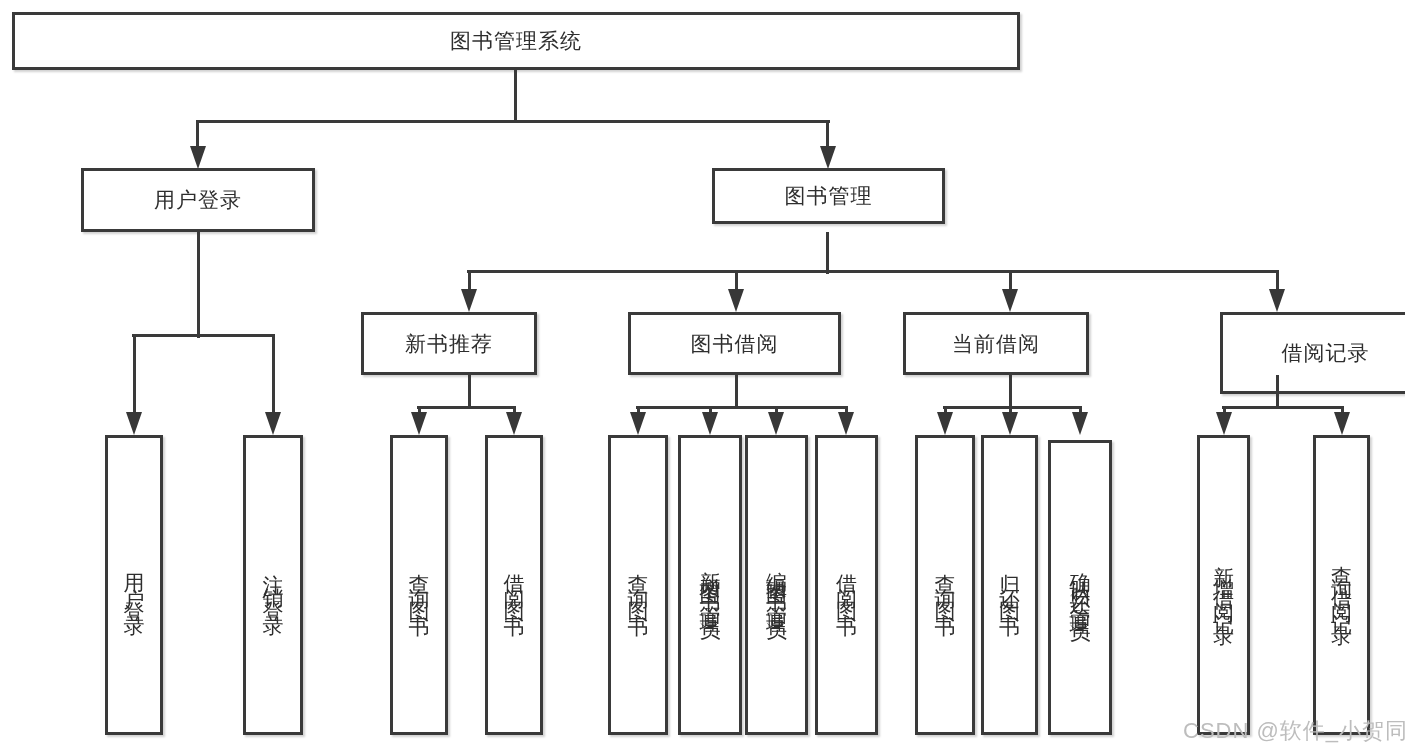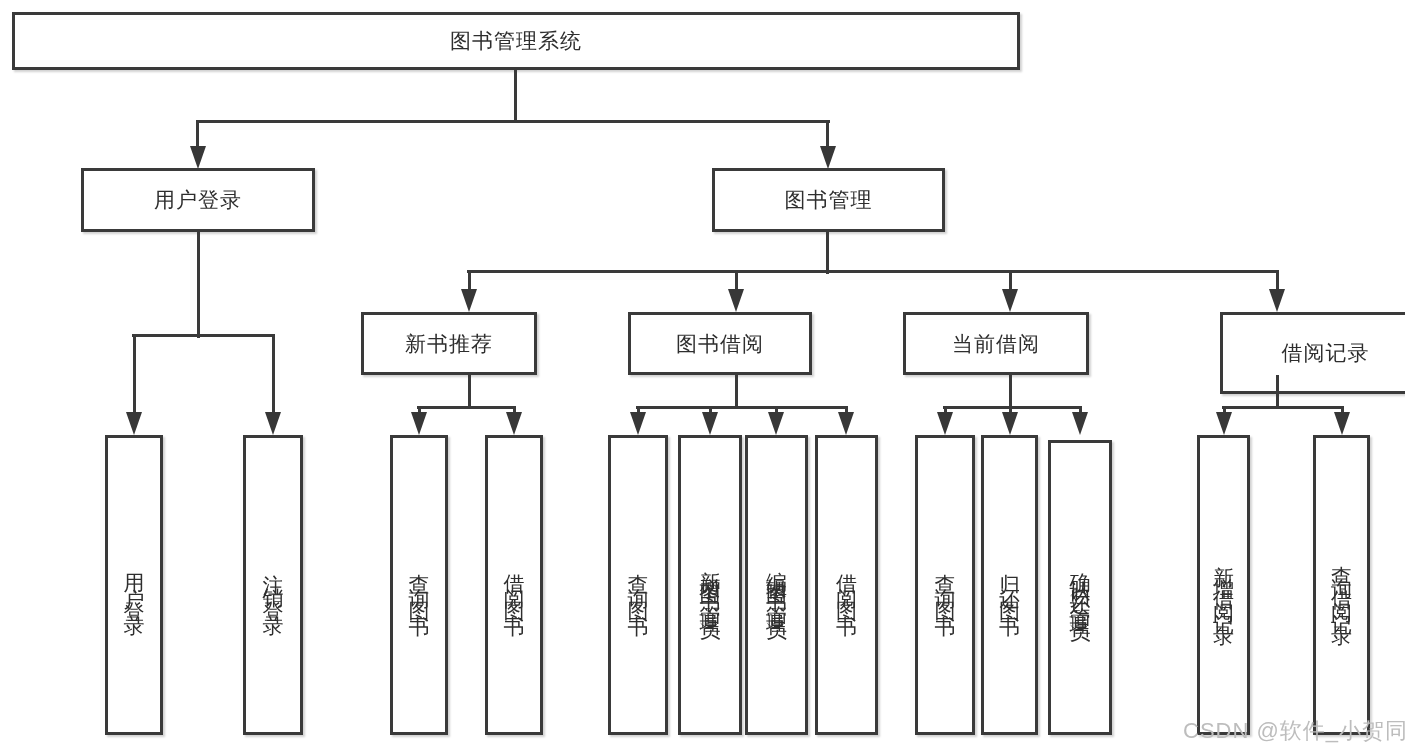--- a/index.html
+++ b/index.html
@@ -46,21 +46,21 @@
   <div class="vl" style="left:514px;top:70px;height:52px"></div>
   <div class="hl" style="left:196px;top:120px;width:634px"></div>
   <div class="vl" style="left:196px;top:122px;height:26px"></div>
   <div class="ar" style="left:190px;top:146px"></div>
   <div class="vl" style="left:826px;top:122px;height:26px"></div>
   <div class="ar" style="left:820px;top:146px"></div>
 
   <div class="node node-h" style="left:81px;top:168px;width:234px;height:64px">
     <span>用户登录</span>
   </div>
-  <div class="node node-h" style="left:712px;top:168px;width:233px;height:64px">
+  <div class="node node-h" style="left:712px;top:168px;width:233px;height:56px">
     <span>图书管理</span>
   </div>
 
   <div class="vl" style="left:197px;top:232px;height:106px"></div>
   <div class="hl" style="left:132px;top:334px;width:143px"></div>
   <div class="vl" style="left:133px;top:336px;height:79px"></div>
   <div class="ar" style="left:126px;top:412px"></div>
   <div class="vl" style="left:272px;top:336px;height:79px"></div>
   <div class="ar" style="left:265px;top:412px"></div>
 
@@ -71,21 +71,21 @@
   <div class="vl" style="left:735px;top:272px;height:20px"></div>
   <div class="ar" style="left:728px;top:289px"></div>
   <div class="vl" style="left:1009px;top:272px;height:20px"></div>
   <div class="ar" style="left:1002px;top:289px"></div>
   <div class="vl" style="left:1276px;top:272px;height:20px"></div>
   <div class="ar" style="left:1269px;top:289px"></div>
 
   <div class="node node-h" style="left:361px;top:312px;width:176px;height:63px">
     <span>新书推荐</span>
   </div>
-  <div class="node node-h" style="left:628px;top:312px;width:184px;height:63px">
+  <div class="node node-h" style="left:628px;top:312px;width:213px;height:63px">
     <span>图书借阅</span>
   </div>
   <div class="node node-h" style="left:903px;top:312px;width:186px;height:63px">
     <span>当前借阅</span>
   </div>
   <div class="node node-h" style="left:1220px;top:312px;width:211px;height:82px">
     <span>借阅记录</span>
   </div>
 
   <div class="vl" style="left:468px;top:375px;height:34px"></div>

